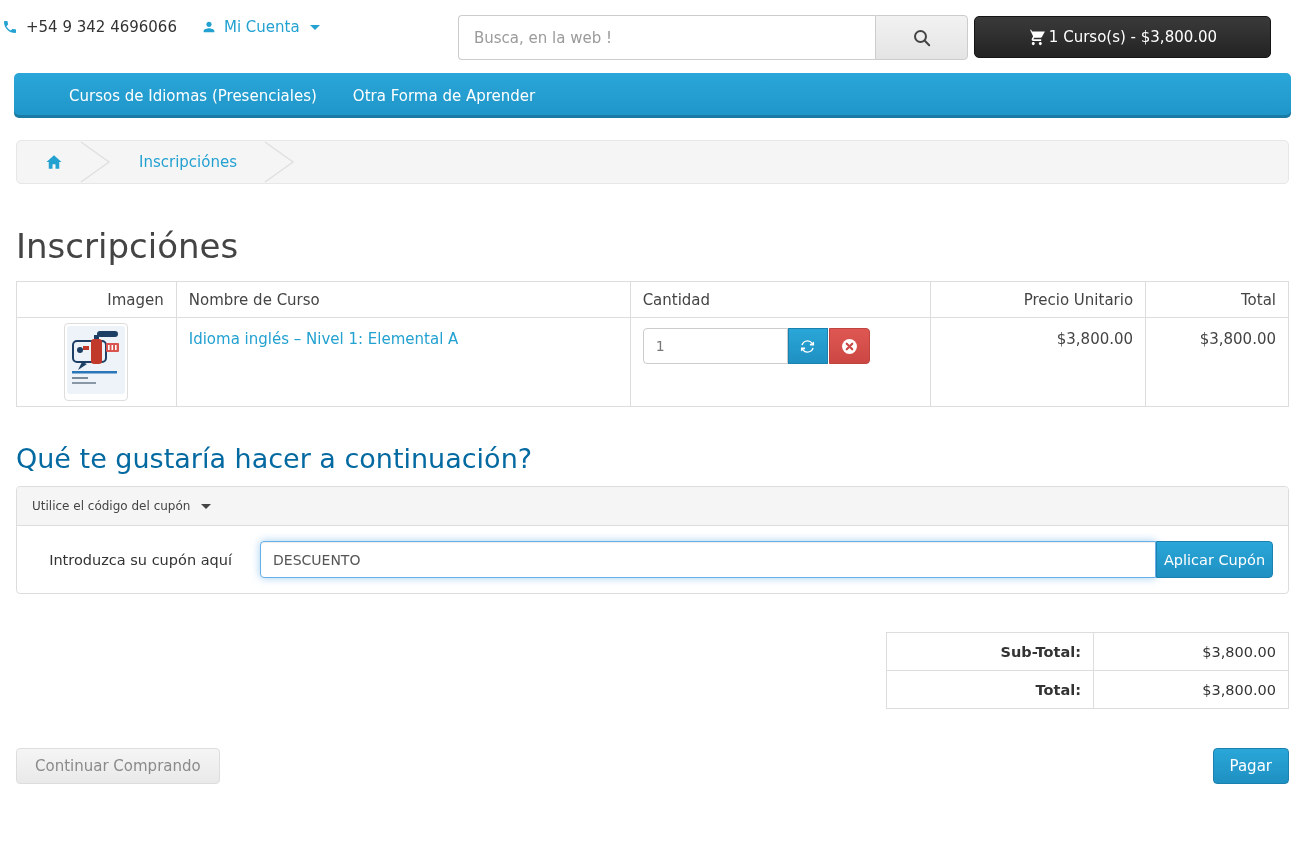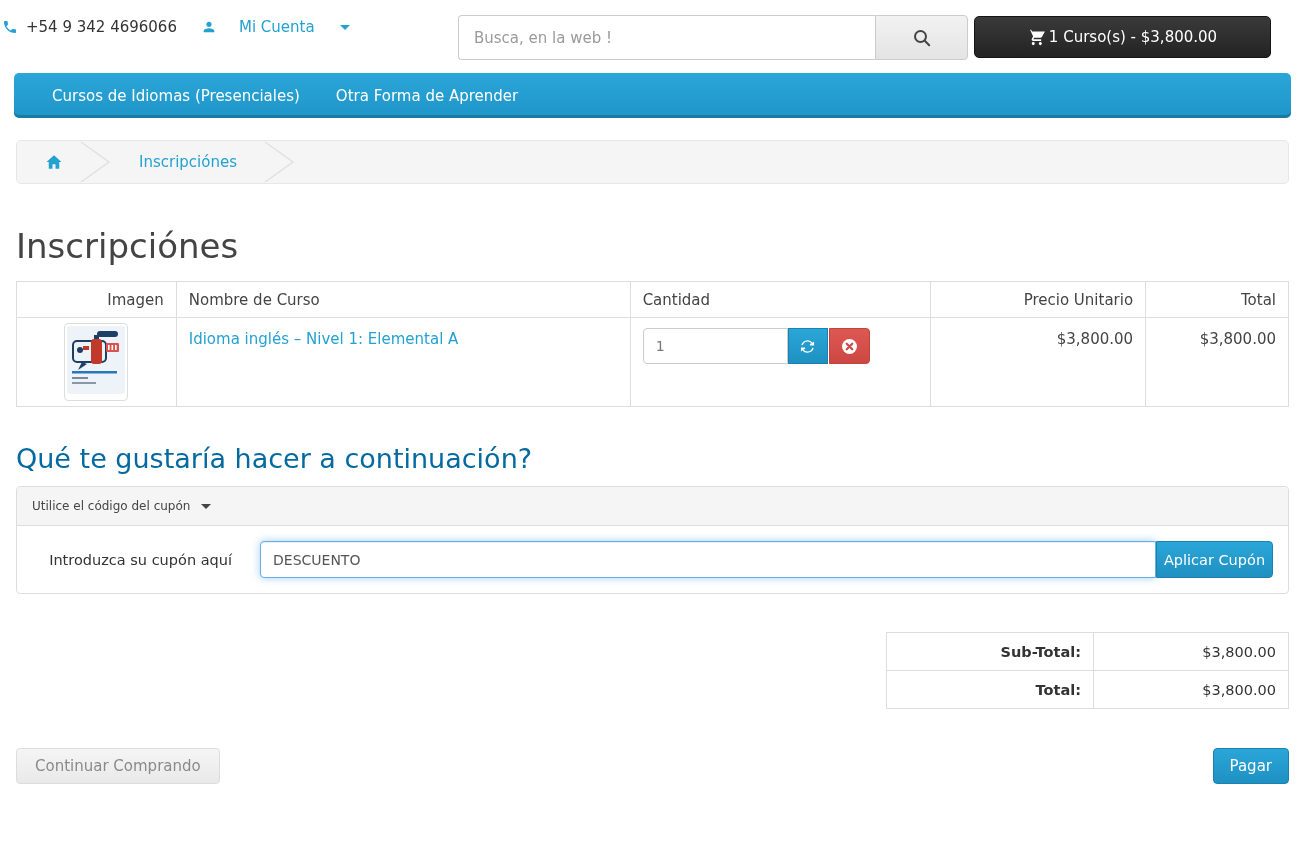--- a/index.html
+++ b/index.html
@@ -3,30 +3,30 @@
 <meta charset="utf-8">
 <style>
   * { box-sizing: border-box; margin: 0; padding: 0; }
   html,body { width: 1305px; background: #fff; }
   body { font-family: "DejaVu Sans", "Liberation Sans", sans-serif; font-size: 14px; color: #333; }
 
   
   .topbar { position: relative; height: 73px; }
   .topbar-left { position: absolute; left: 2px; top: 18px; display: flex; align-items: center; gap: 8px; font-size: 15px; }
   .phone-num { color: #333; margin-right: 16px; }
-  .account { display: flex; align-items: center; gap: 22px; color: #23a1d1; text-decoration: none; cursor: pointer; }
+  .account { display: flex; align-items: center; gap: 7px; color: #23a1d1; text-decoration: none; cursor: pointer; }
   .caret-down { display: inline-block; width: 0; height: 0; border-left: 5px solid transparent; border-right: 5px solid transparent; border-top: 5px solid currentColor; margin-left: 3px; }
   .search-wrap { position: absolute; left: 458px; top: 15px; width: 510px; height: 45px; display: flex; }
   .search-input { flex: 1; height: 45px; border: 1px solid #ccc; border-right: none; border-radius: 4px 0 0 4px; padding: 0 15px; font-size: 15px; color: #555; font-family: inherit; outline: none; }
   .search-input::placeholder { color: #9a9a9a; }
   .search-btn { width: 93px; height: 45px; border: 1px solid #ccc; border-radius: 0 4px 4px 0; background: linear-gradient(#f2f2f2,#e4e4e4); cursor: pointer; display: flex; align-items: center; justify-content: center; }
   .cart-btn { position: absolute; left: 974px; top: 16px; width: 297px; height: 42px; background: linear-gradient(#3a3a3a,#232323); border: 1px solid #151515; border-radius: 5px; color: #fff; font-size: 15px; font-family: inherit; cursor: pointer; display: flex; align-items: center; justify-content: center; gap: 4px; }
 
   
-  .mainnav { margin: 0 14px; height: 45px; background: linear-gradient(#2aa6d8,#1f95c8); border-radius: 5px; box-shadow: inset 0 -3px 0 rgba(0,0,0,.18); display: flex; align-items: center; padding-left: 20px; }
+  .mainnav { margin: 0 14px; height: 45px; background: linear-gradient(#2aa6d8,#1f95c8); border-radius: 5px; box-shadow: inset 0 -3px 0 rgba(0,0,0,.18); display: flex; align-items: center; padding-left: 37px; }
   .mainnav a { color: #fff; font-size: 15px; text-decoration: none; padding: 0 18px; line-height: 42px; display: inline-block; cursor: pointer; }
 
   
   .breadcrumb { margin: 22px 16px 0; height: 44px; background: #f5f5f5; border: 1px solid #e7e7e7; border-radius: 5px; display: flex; align-items: center; padding: 0 12px; overflow: hidden; }
   .crumb-home { display: flex; align-items: center; padding: 0 16px; cursor: pointer; }
   .crumb-sep { height: 44px; flex: 0 0 auto; }
   .crumb-link { color: #23a1d1; font-size: 15px; text-decoration: none; padding: 0 26px; cursor: pointer; }
 
   .container { margin: 0 16px; }
   h1.page-title { font-size: 34px; font-weight: 400; color: #444; margin: 42px 0 15px; }

